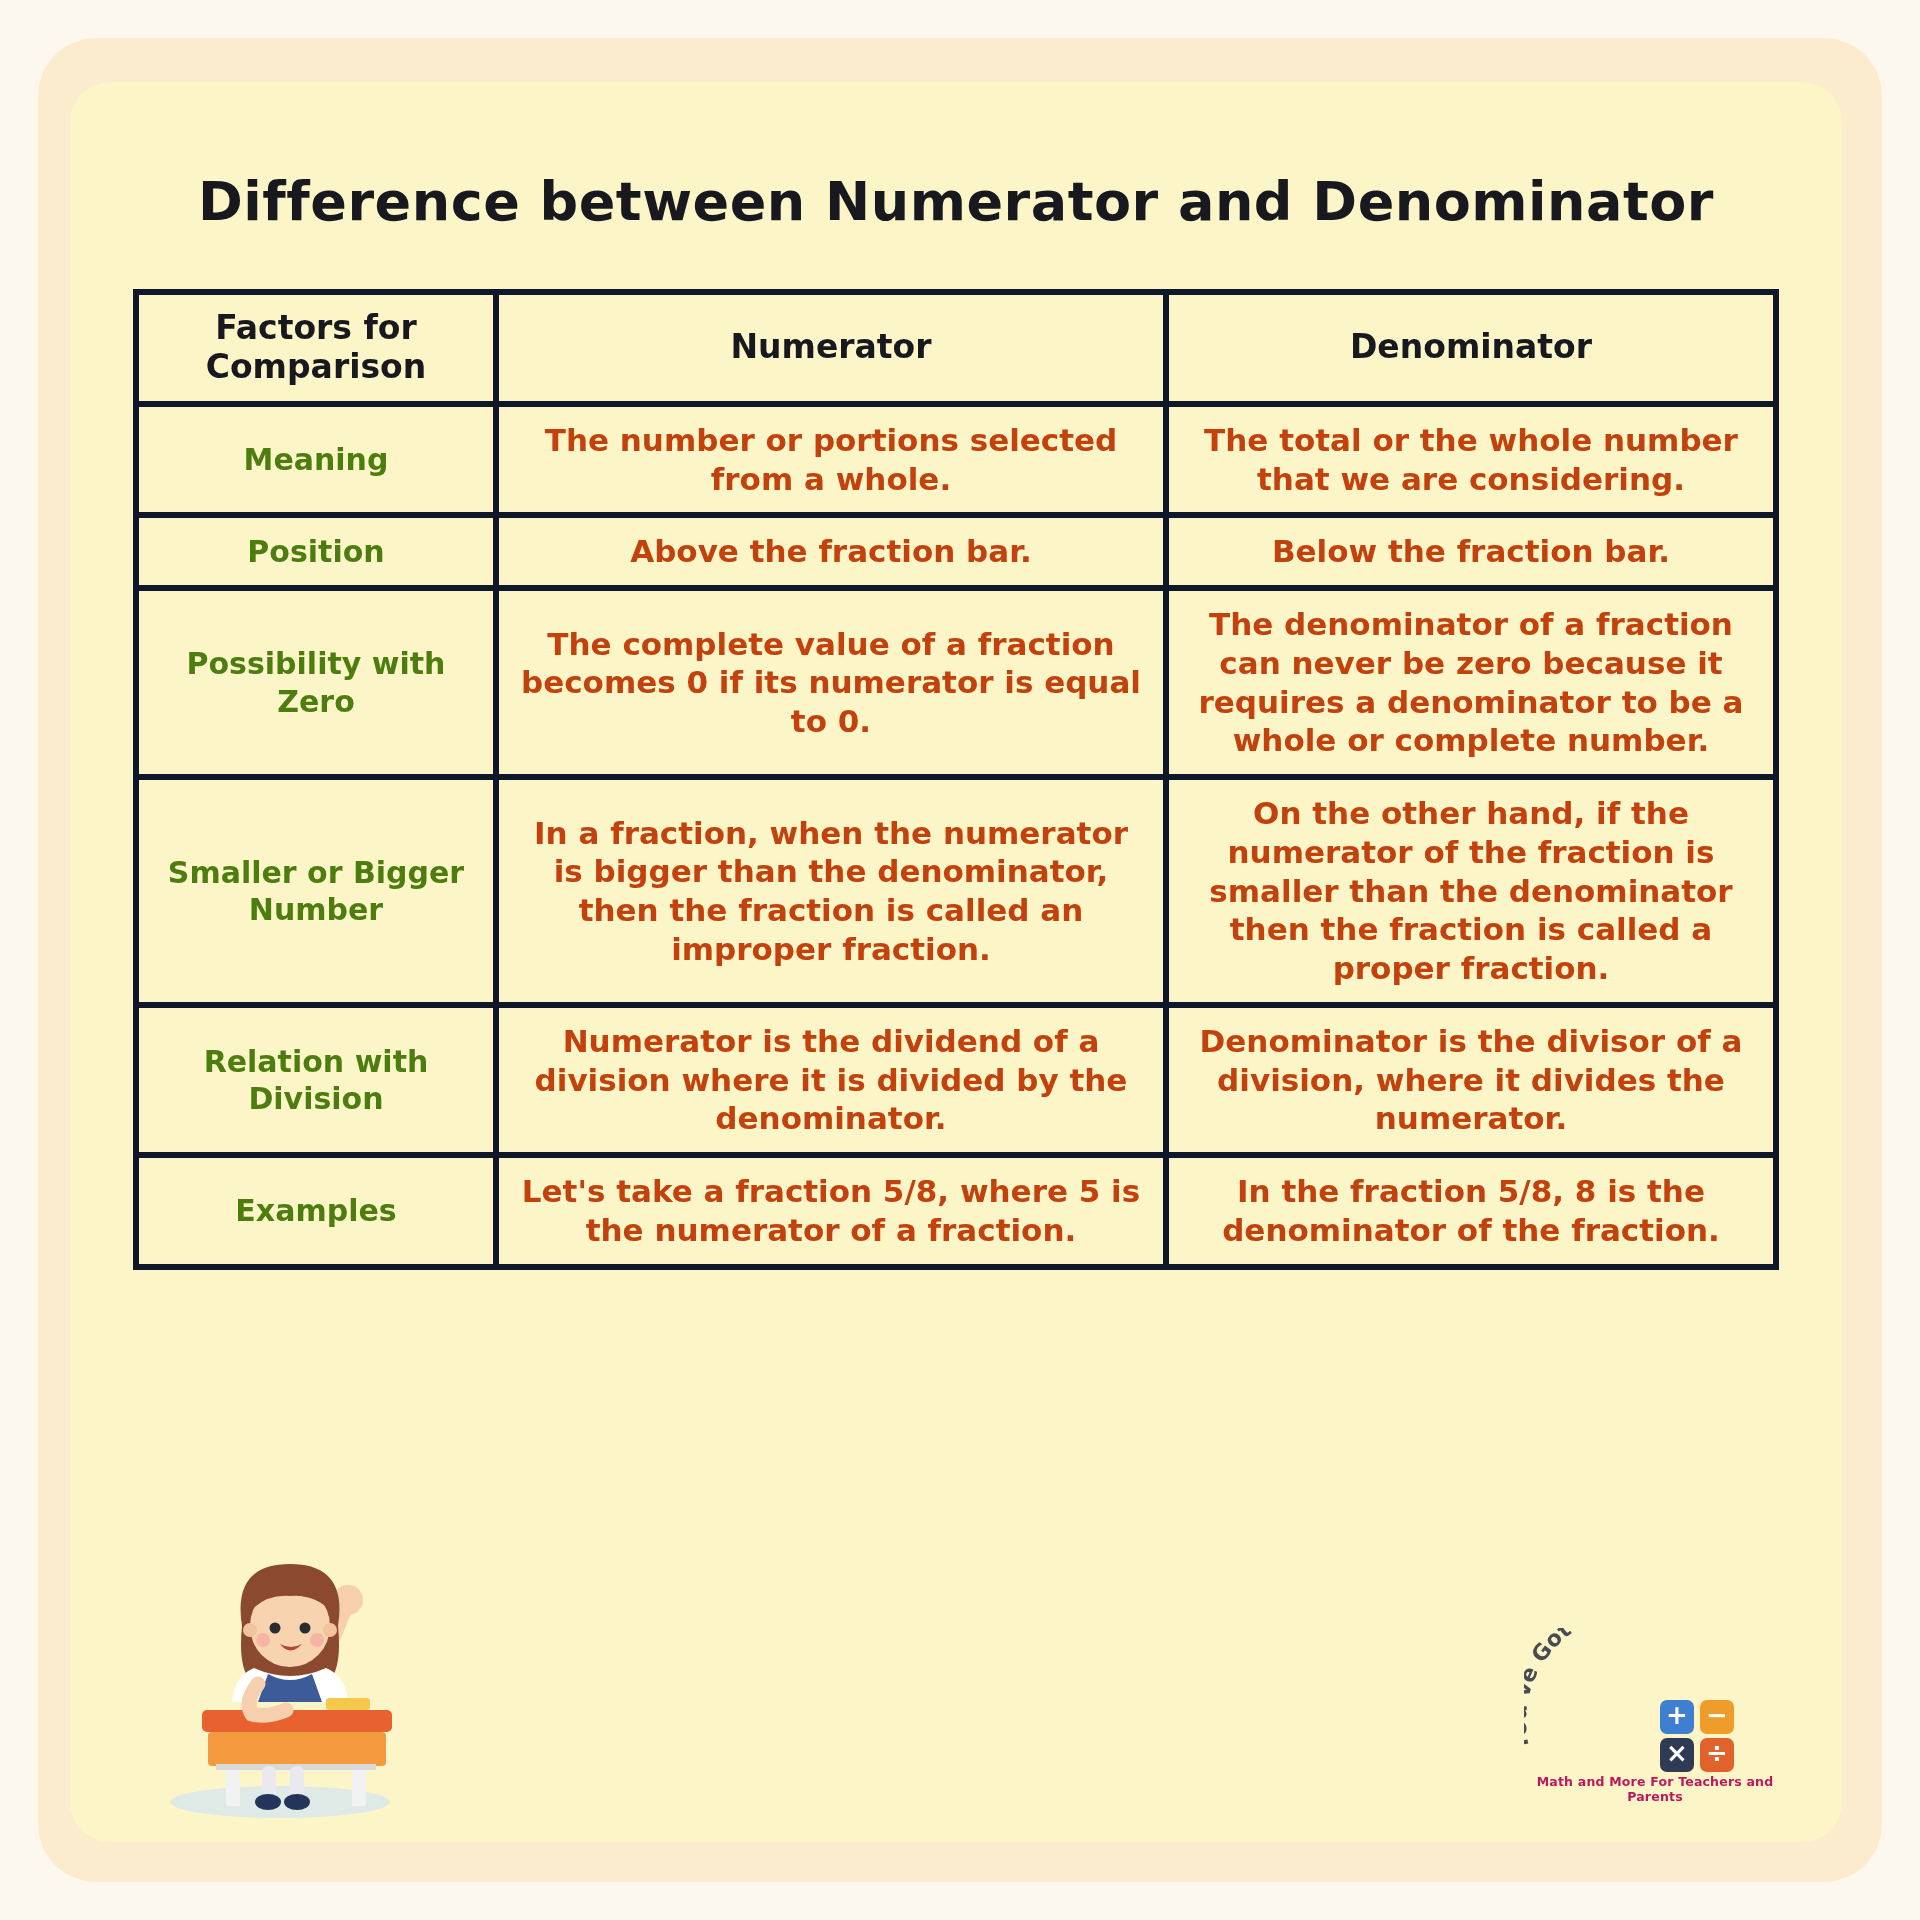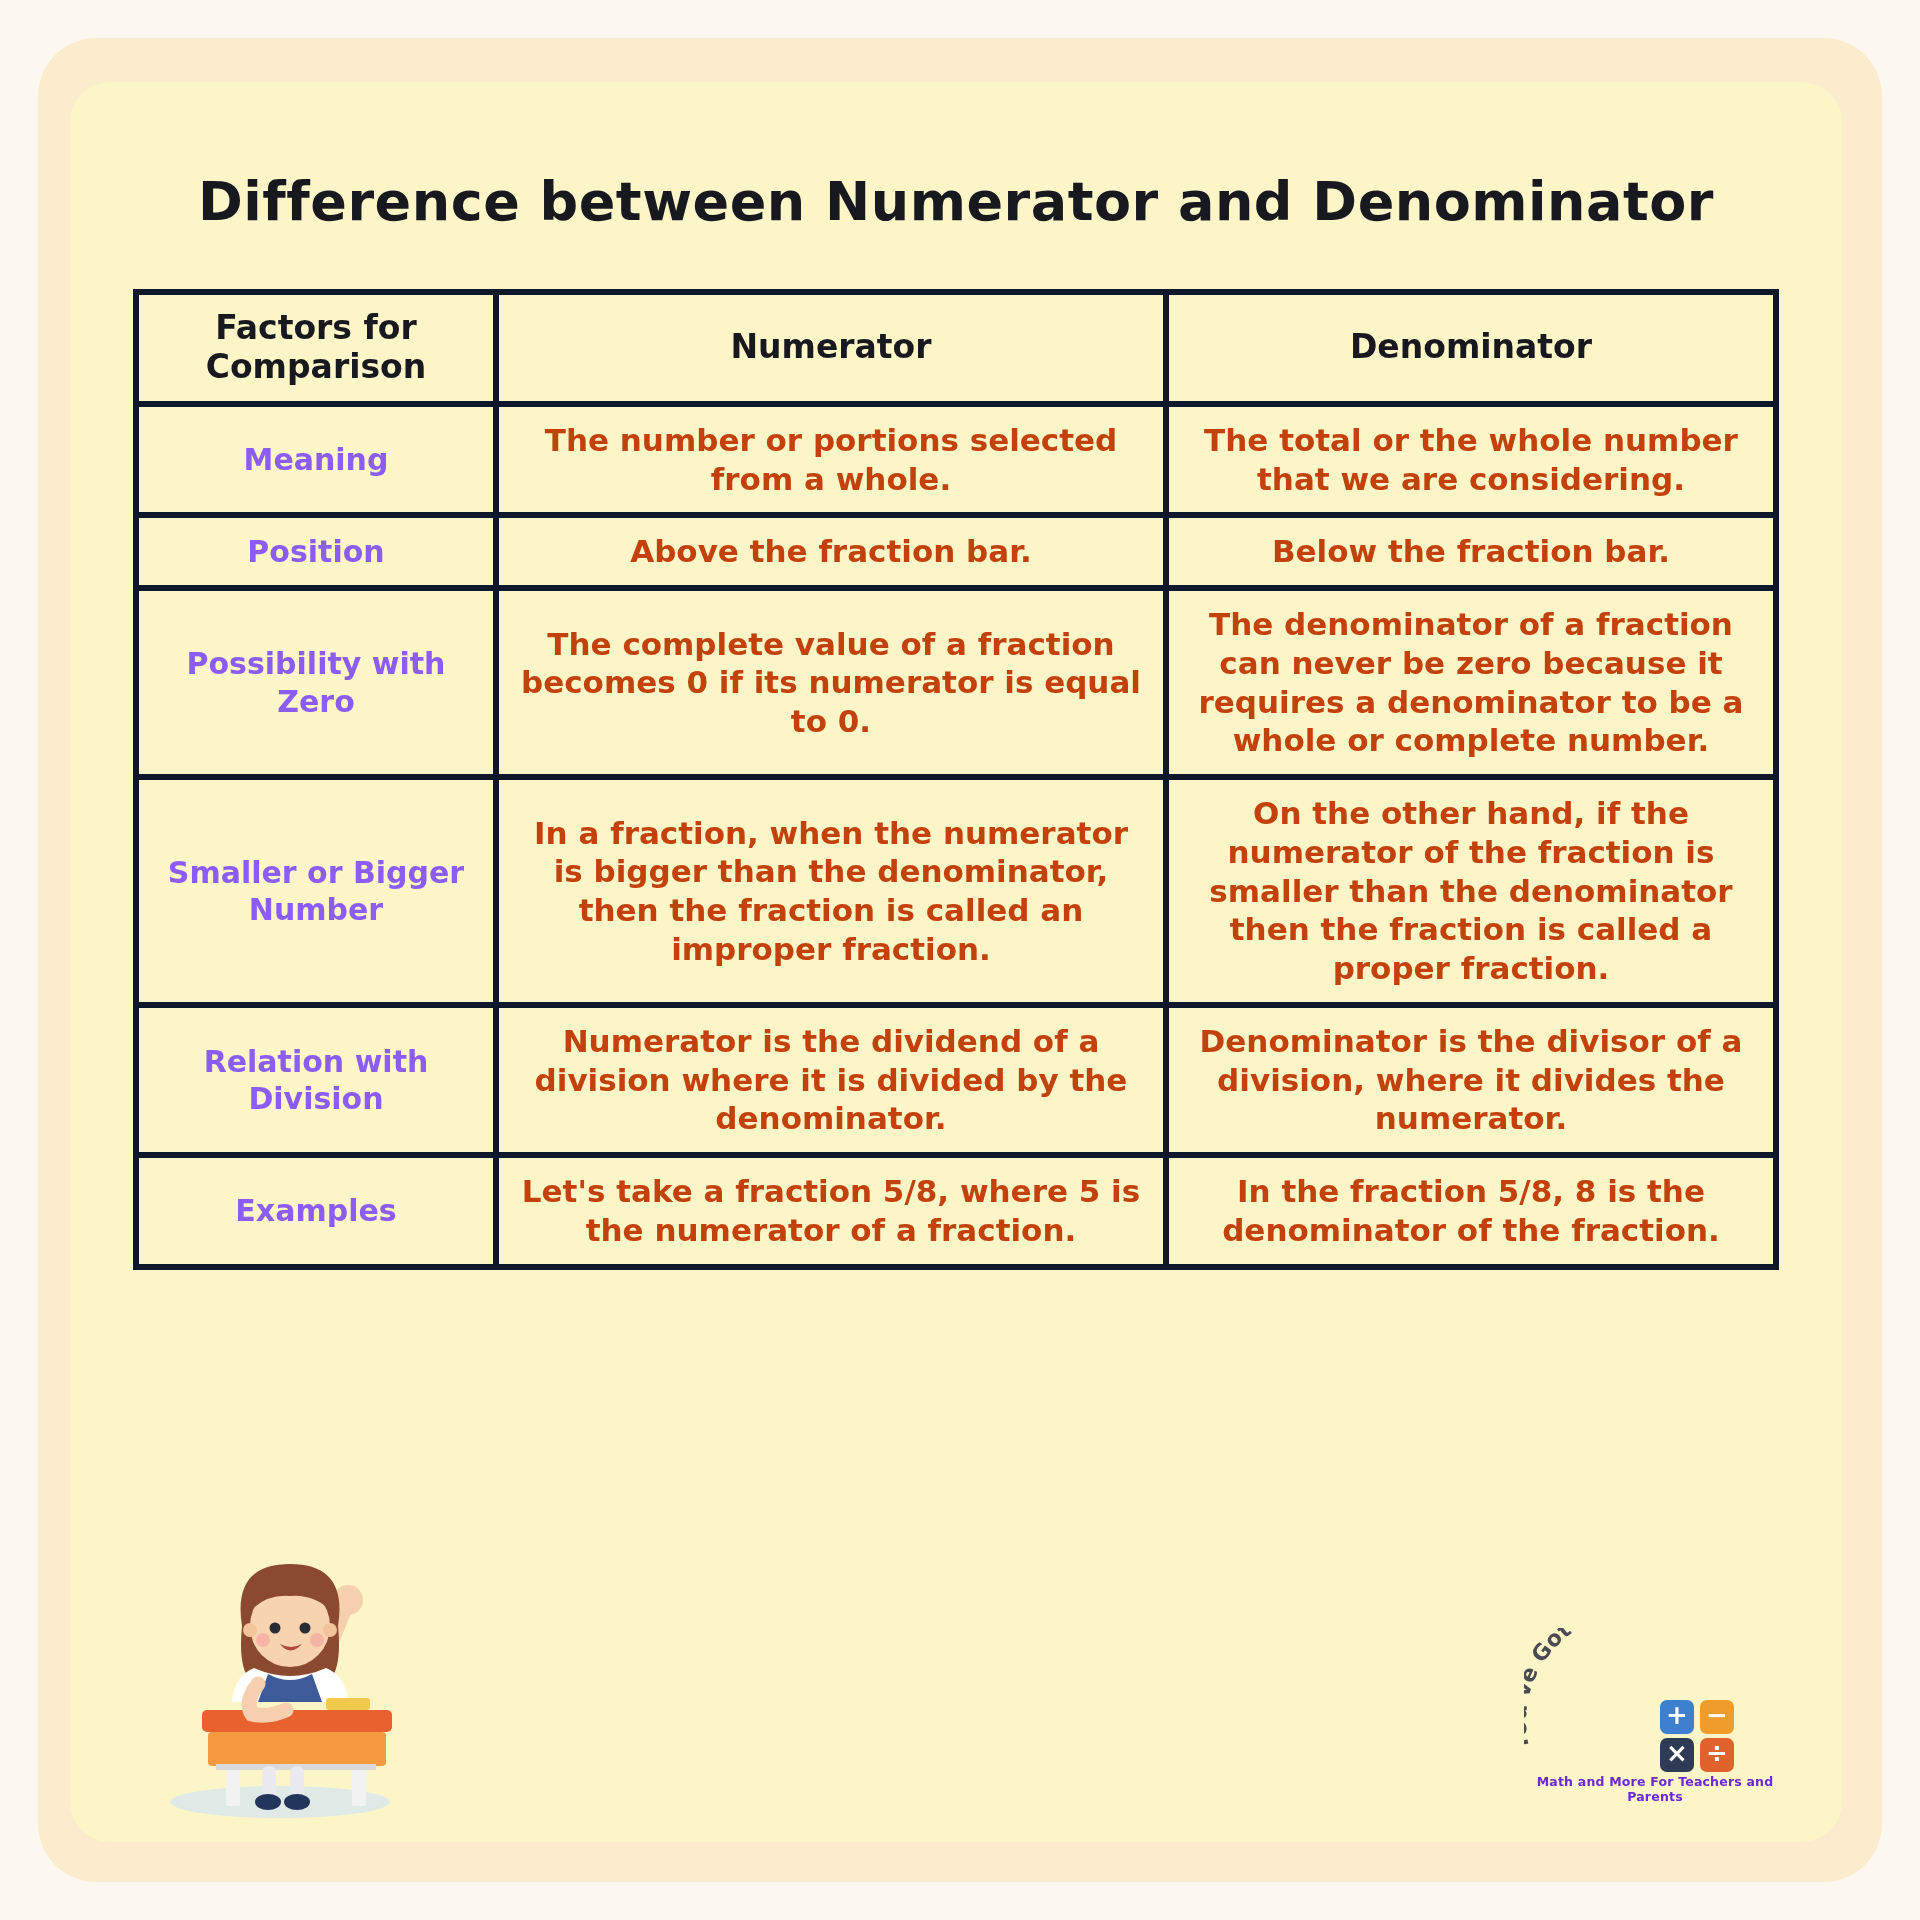--- a/index.html
+++ b/index.html
@@ -58,21 +58,21 @@
     font-weight: bold;
     font-size: 33px;
     color: #18181f;
     line-height: 1.18;
     padding-top: 22px;
     padding-bottom: 22px;
   }
   .factor-cell {
     font-weight: bold;
     font-size: 30px;
-    color: #8b5cf6;
+    color: #4d7c0f;
     line-height: 1.25;
   }
   .body-cell {
     font-weight: bold;
     font-size: 31px;
     color: #c2410c;
     line-height: 1.25;
   }
   
   .girl {
@@ -94,21 +94,21 @@
     font-weight: bold;
     fill: #4a4a52;
     font-family: "DejaVu Sans", sans-serif;
   }
   .logo .tag {
     position: absolute;
     bottom: 4px;
     left: 12px; right: 0;
     text-align: center;
     font-size: 12.5px;
-    color: #6d28d9;
+    color: #be185d;
     font-weight: bold;
     letter-spacing: 0.2px;
   }
   .opsq { font-weight: bold; font-size: 26px; fill: #ffffff; font-family: "DejaVu Sans", sans-serif; }
 </style>
 </head>
 <body>
 
 <div class="page">
   <div class="outer-card">

